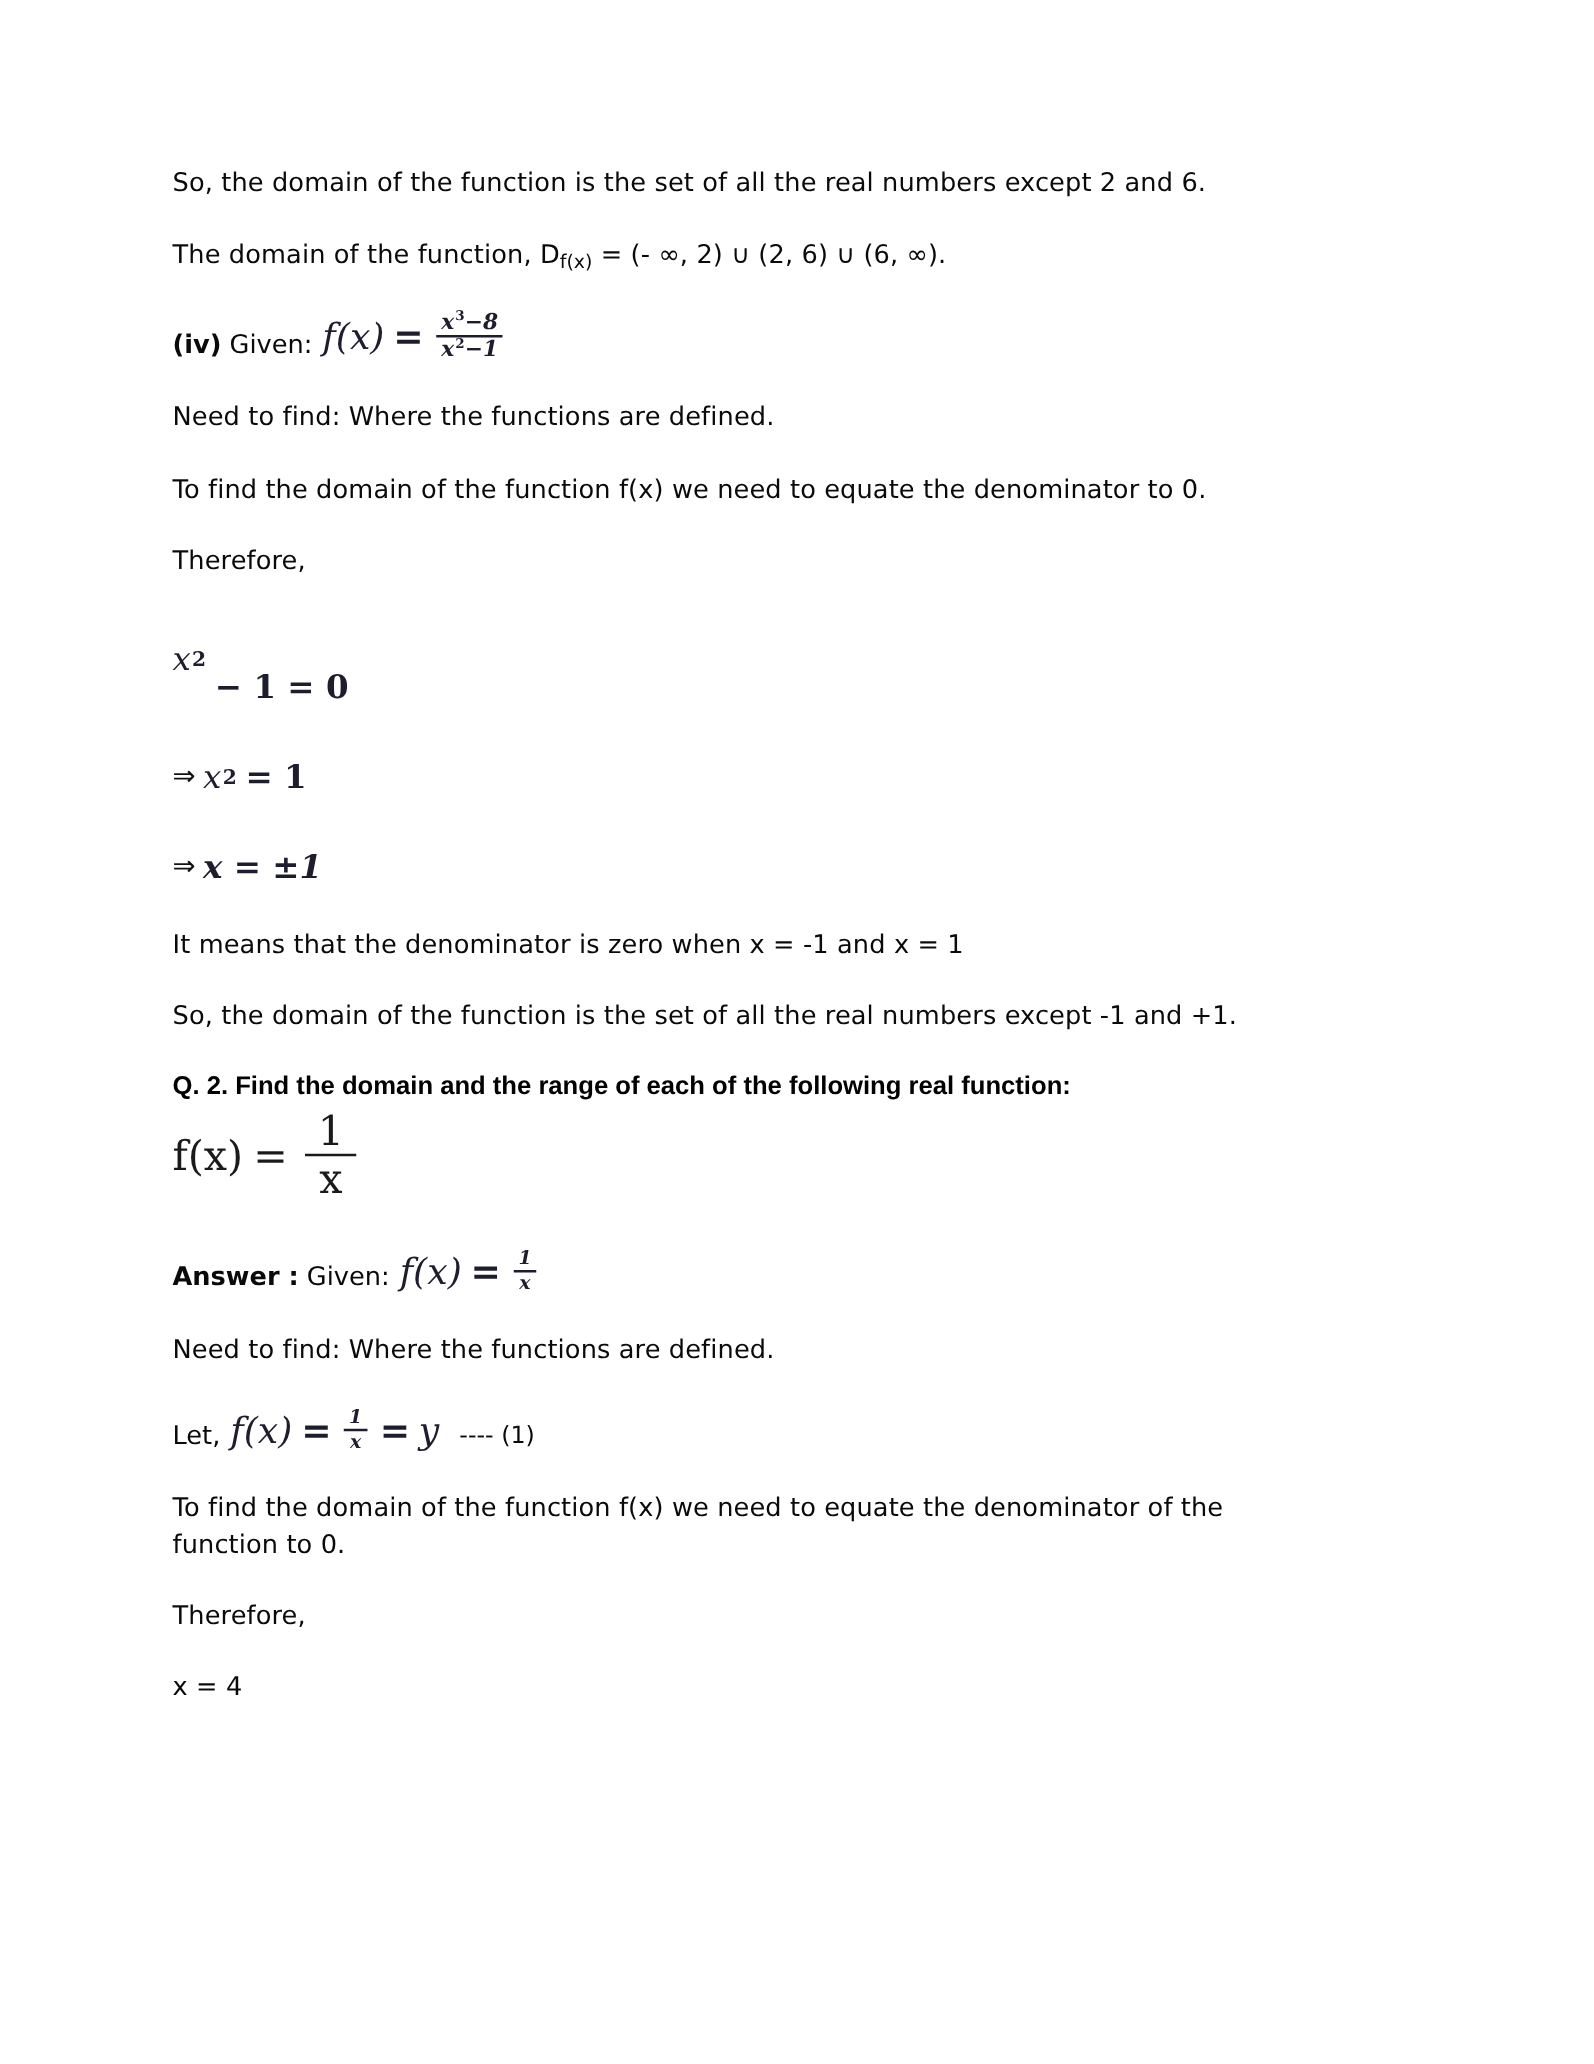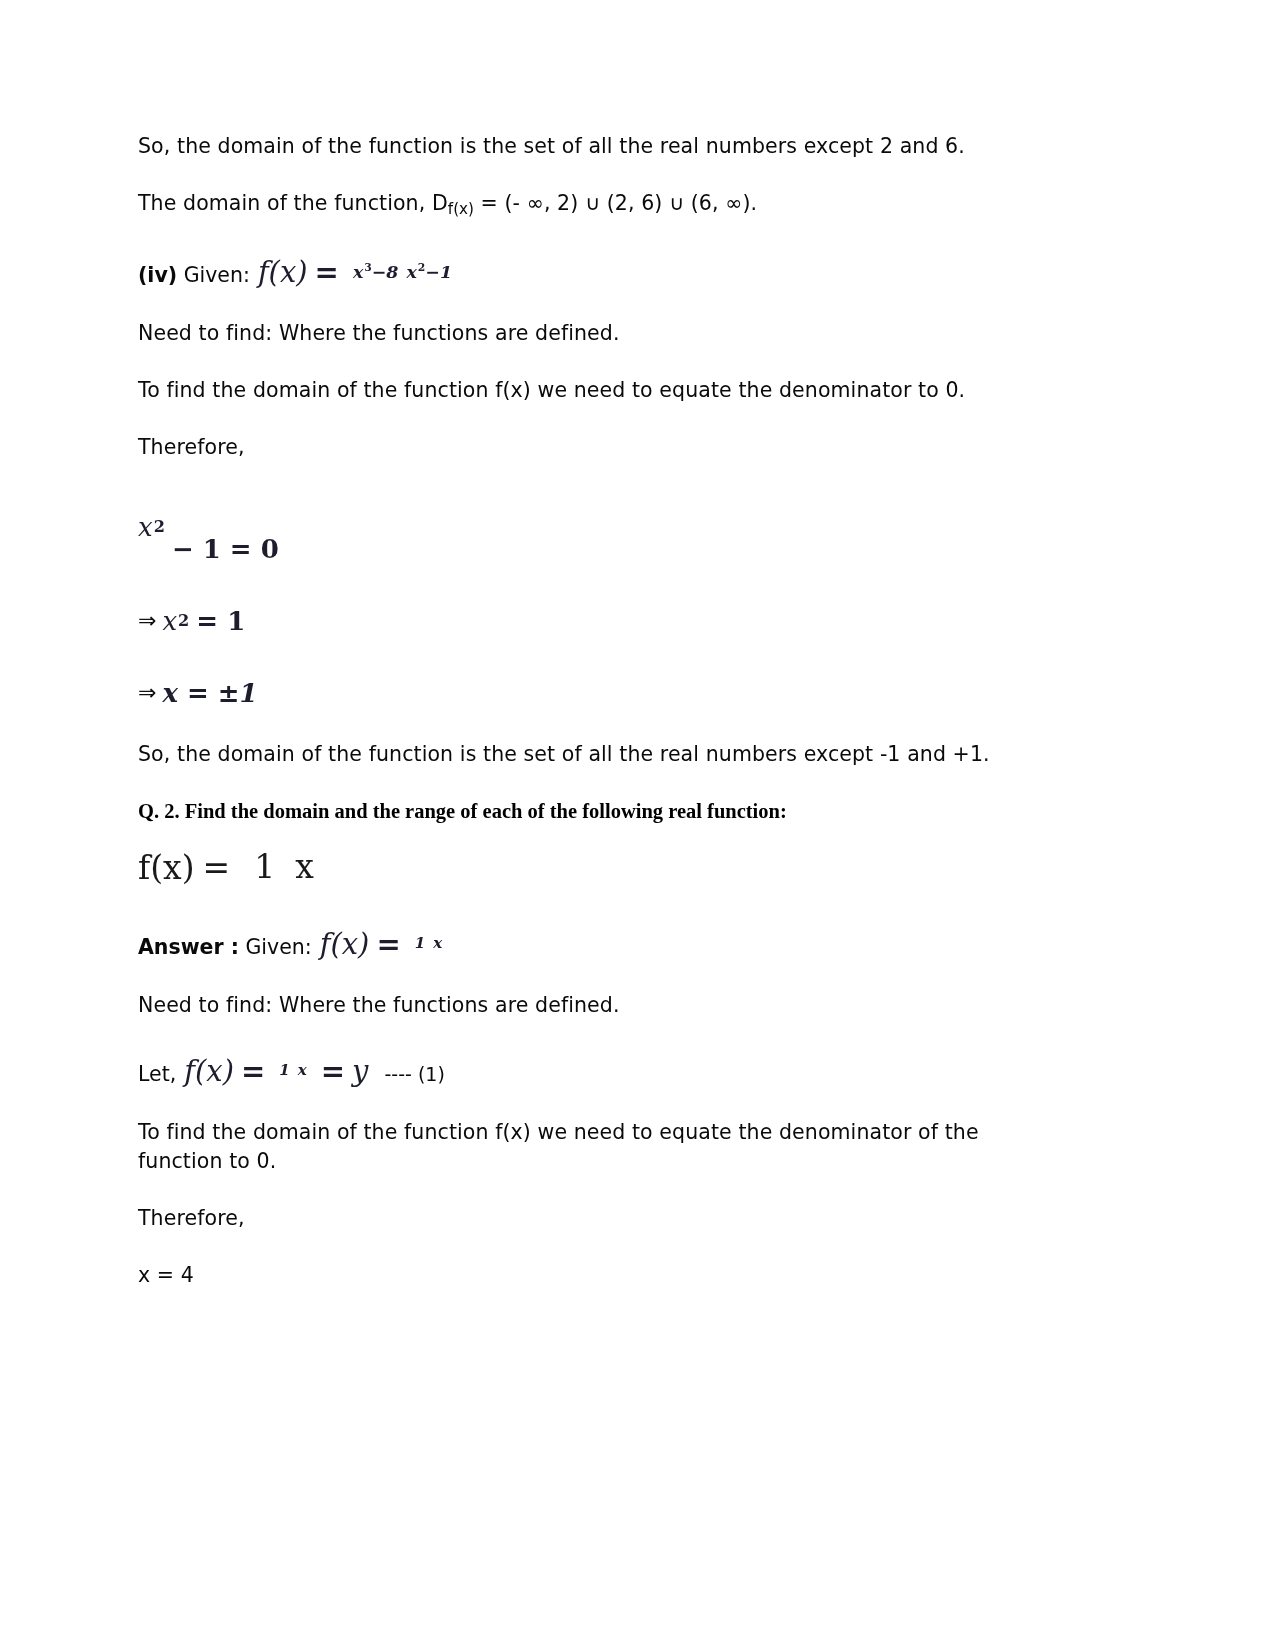--- a/index.html
+++ b/index.html
@@ -37,25 +37,25 @@
     color: #0a0a0a;
     margin: 0 0 28px 0;
     letter-spacing: 0.1px;
   }
   .para.wrap { width: 870px; margin-bottom: 28px; }
 
   .bold { font-weight: bold; }
 
   
   .qheading {
-    font-family: Liberation Serif, serif;
+    font-family: Liberation Sans, sans-serif;
     font-size: 20.5px;
     font-weight: bold;
     color: #000;
-    margin: 0 0 22px 0;
+    margin: 0 0 4px 0;
     line-height: 1.4;
   }
 
   
   .sub {
     font-size: 0.74em;
     vertical-align: -0.28em;
     letter-spacing: 0;
   }
 
@@ -96,21 +96,21 @@
     vertical-align: super;
     font-style: normal;
     font-weight: bold;
     line-height: 0;
     margin-left: 1px;
   }
 
   
   .frac {
     display: inline-flex;
-    flex-direction: row;
+    flex-direction: column;
     align-items: center;
     justify-content: flex-end;
     vertical-align: middle;
     margin: 0 3px;
     line-height: 1.05;
   }
   .frac .fnum,
   .frac .fden {
     display: block;
     padding: 0 4px;
@@ -222,20 +222,21 @@
       </span>
     </div>
 
     <div class="mathline" style="margin-bottom:32px;">
       <span class="arrow">⇒</span>
       <span class="m med">
         <span class="num" style="font-style:italic;">x = ±1</span>
       </span>
     </div>
 
+    <p class="para">It means that the denominator is zero when x = -1 and x = 1</p>
 
     <p class="para">So, the domain of the function is the set of all the real numbers except -1 and +1.</p>
 
 
     <p class="qheading">Q. 2. Find the domain and the range of each of the following real function:</p>
 
     <div class="dispmath" style="margin-bottom:34px;">
       <span>f(x)</span>
       <span style="margin:0 8px;">=</span>
       <span class="frac">

